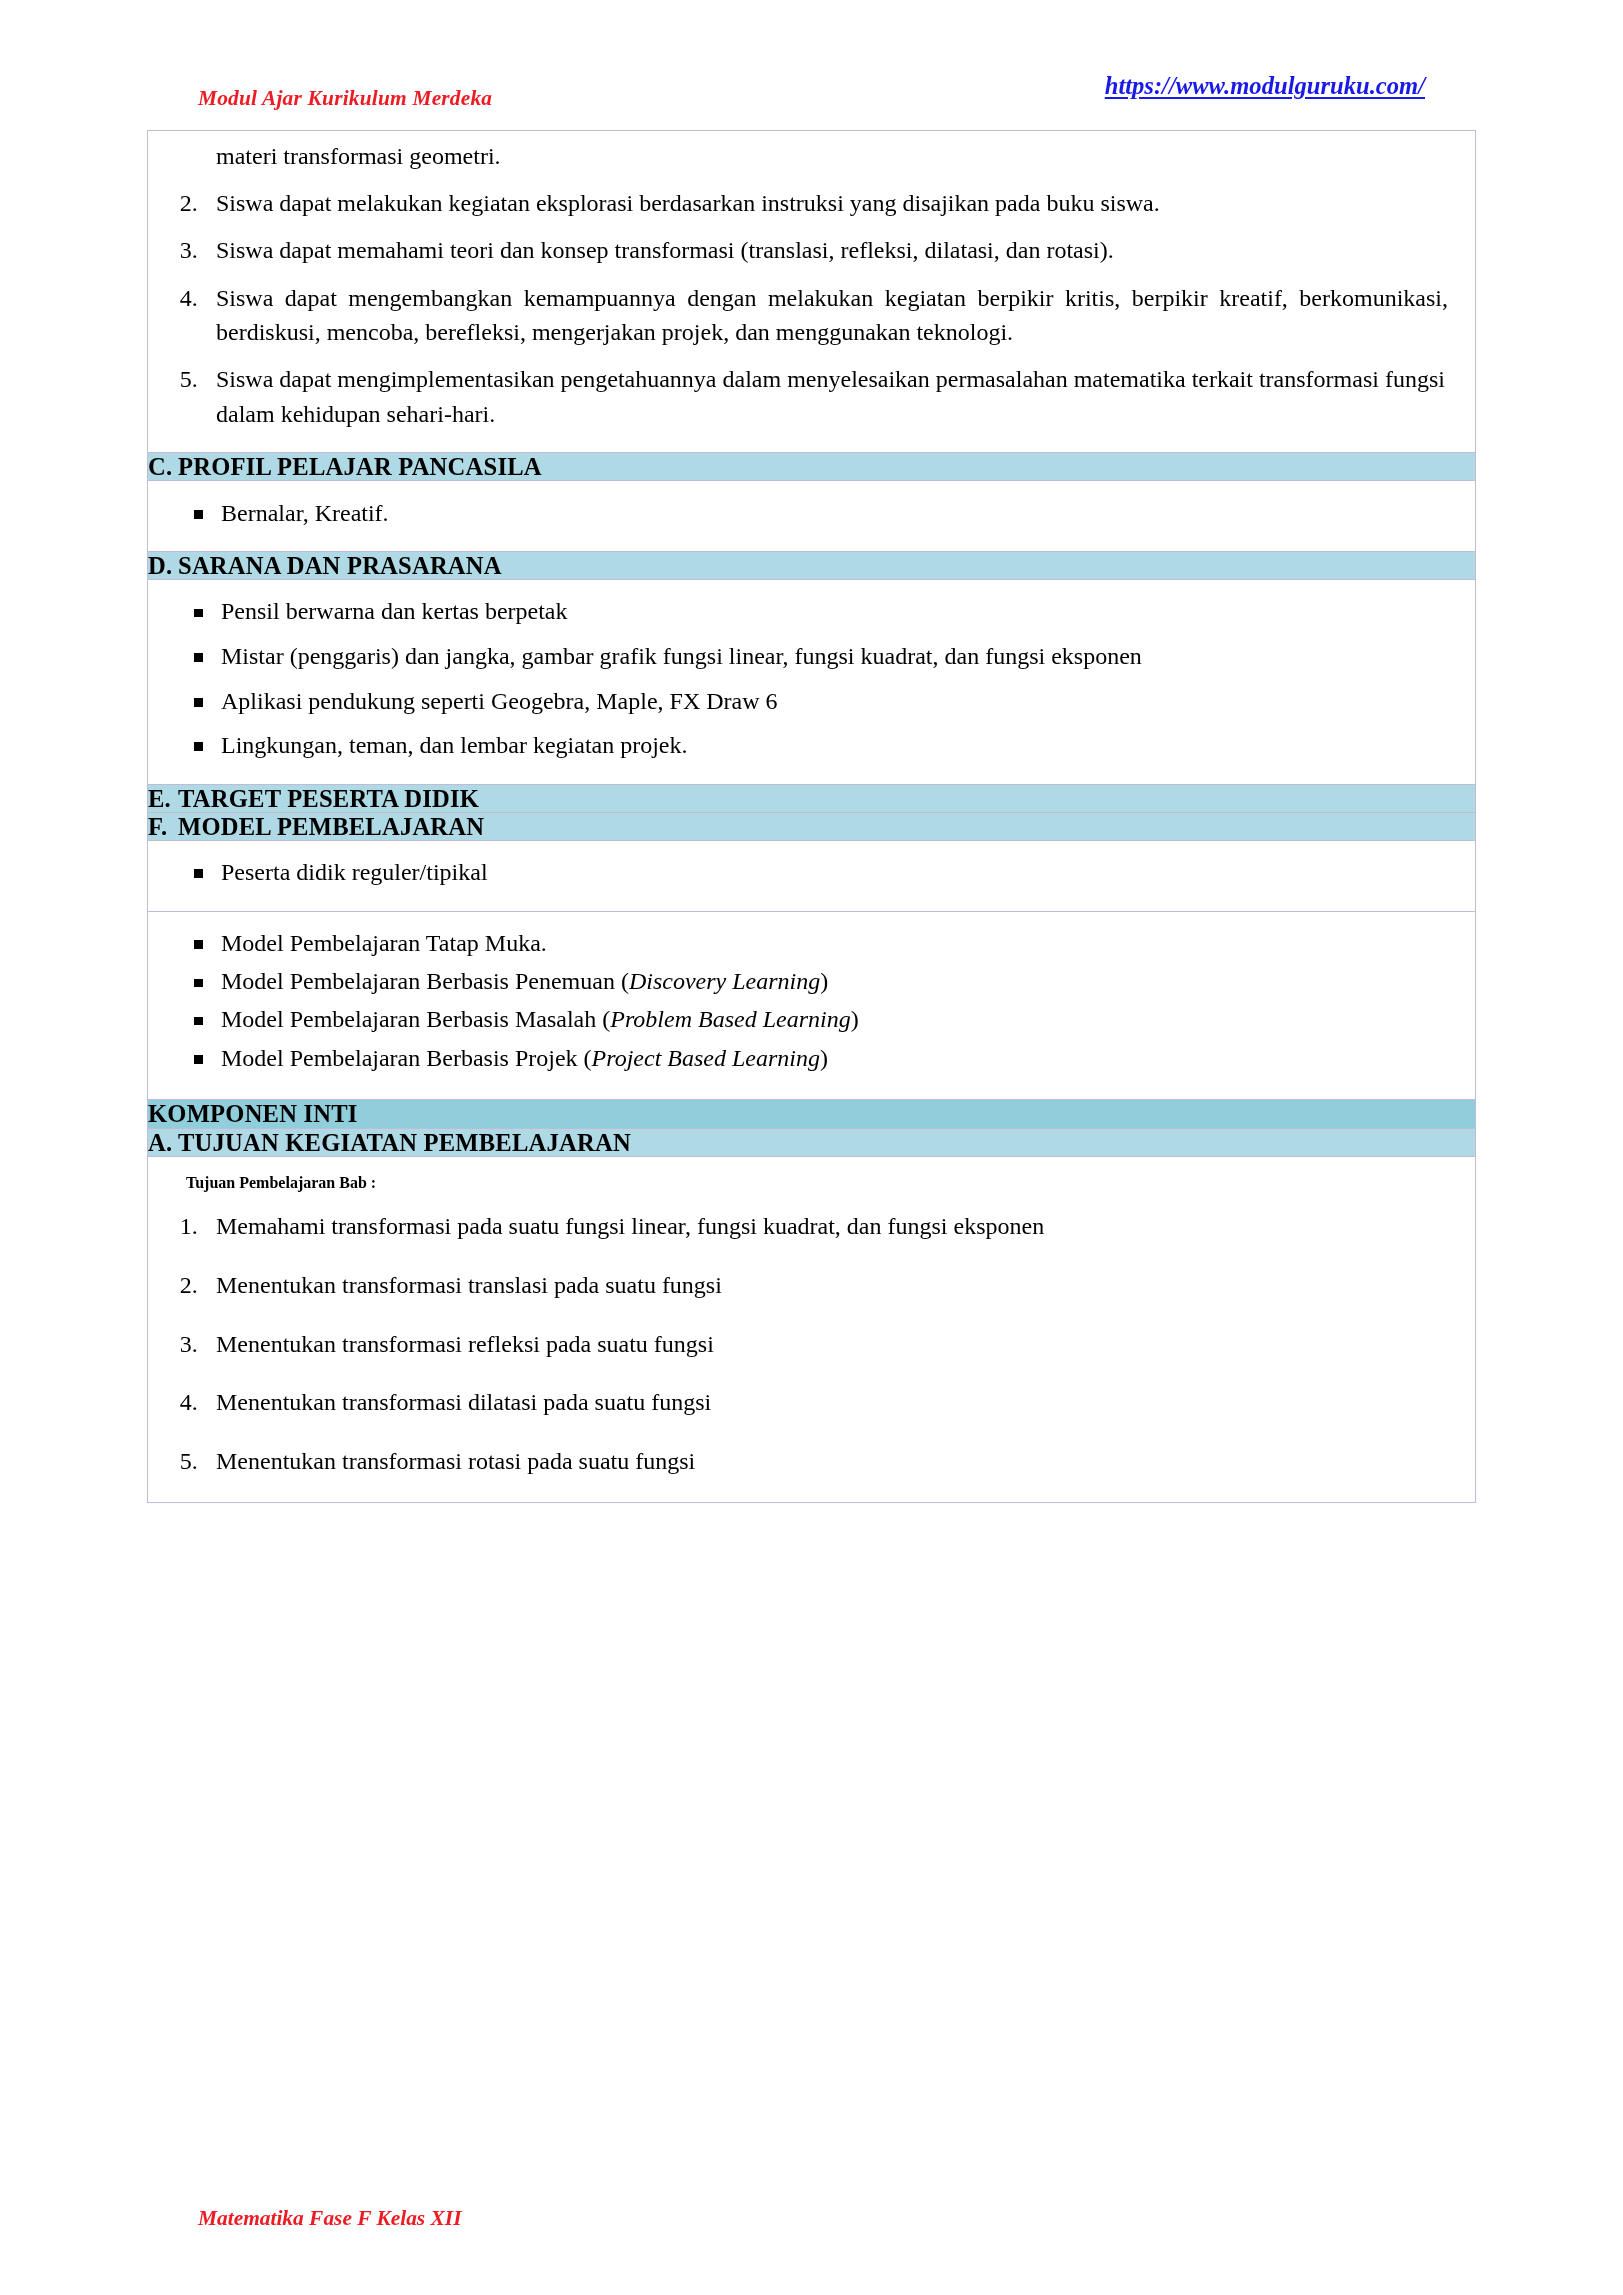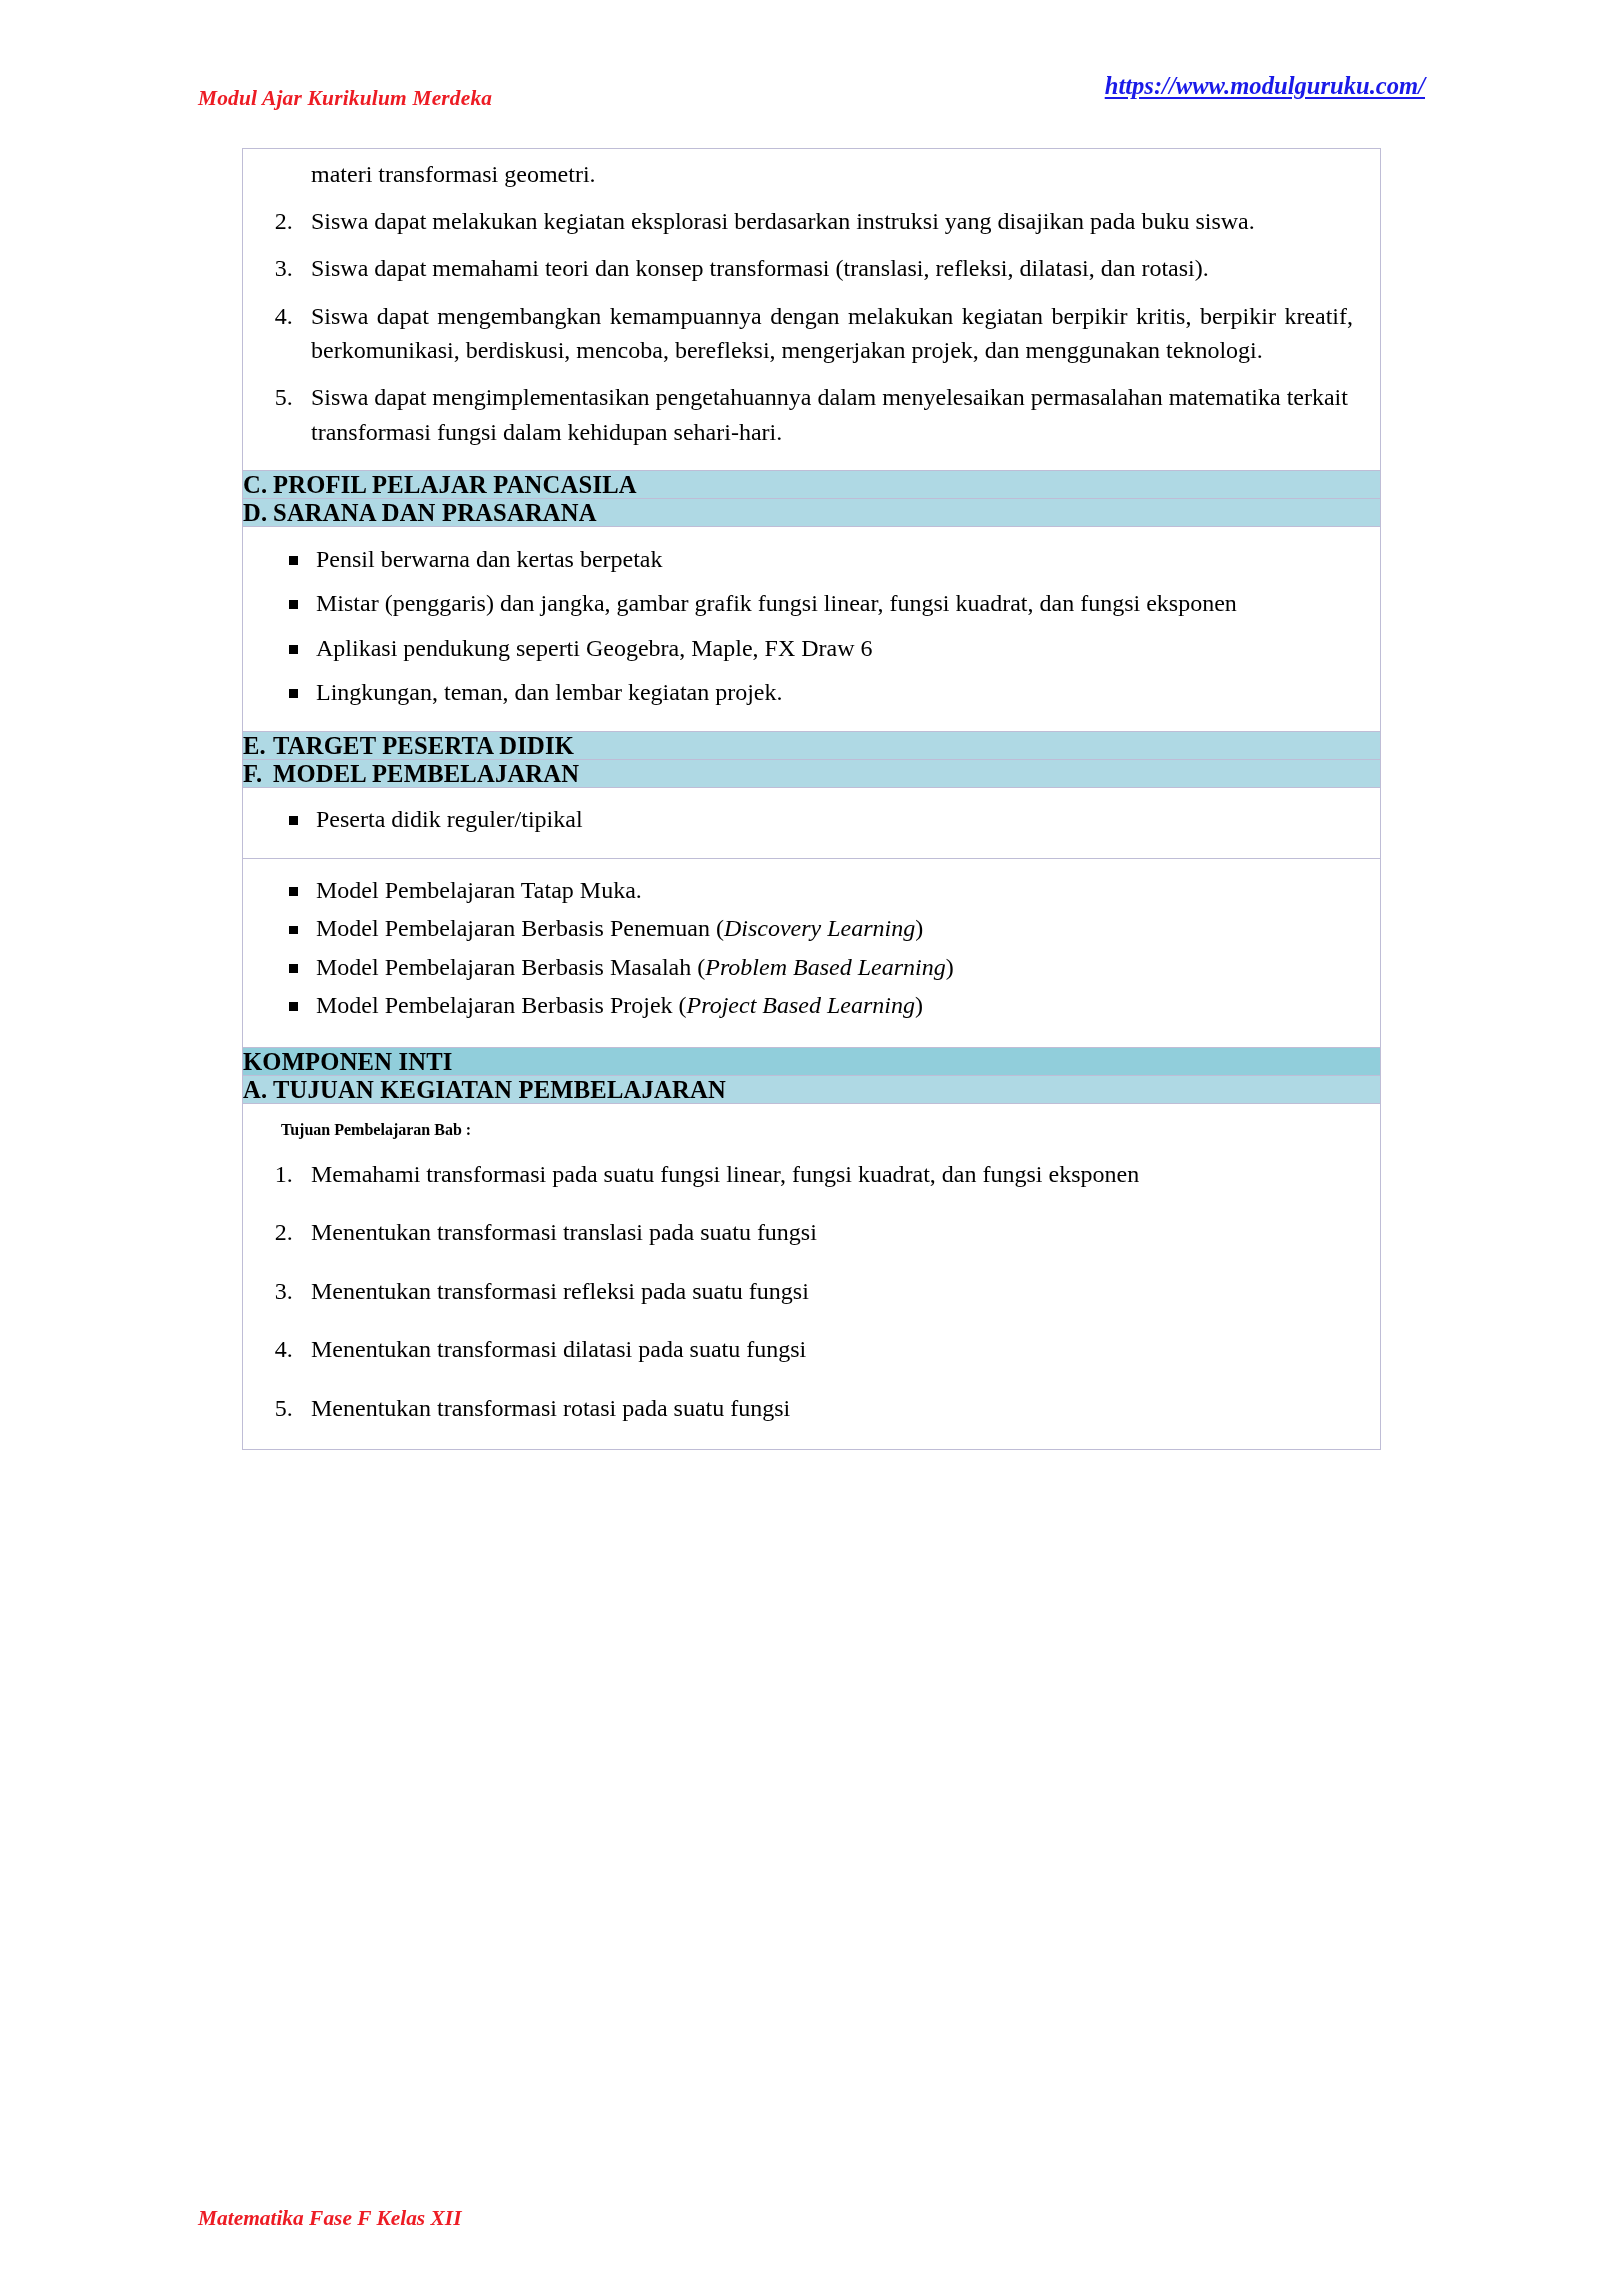--- a/index.html
+++ b/index.html
@@ -51,22 +51,22 @@
     font-size: 24.6px;
     color: #1A1AE8;
     text-decoration: underline;
     text-underline-offset: 3.2px;
     white-space: nowrap;
     margin-bottom: 11px;
   }
 
   
   .doc-table {
-    margin: 37px auto 0 auto;
-    width: 1139px;
+    margin: 19px auto 0 auto;
+    width: 1329px;
     border-collapse: collapse;
     table-layout: fixed;
   }
   .doc-table td {
     border: 1.6px solid #BFBDD6;
     padding: 0;
     vertical-align: top;
   }
 
   .cell-body {
@@ -218,20 +218,29 @@
             </ol>
           </div>
         </td>
       </tr>
 
       <tr>
         <td class="hdr">
           <span class="lbl">C.</span><span>PROFIL PELAJAR PANCASILA</span>
         </td>
       </tr>
+      <tr>
+        <td>
+          <div class="cell-body">
+            <ul class="bullist">
+              <li>Bernalar, Kreatif.</li>
+            </ul>
+          </div>
+        </td>
+      </tr>
 
       <tr>
         <td class="hdr">
           <span class="lbl">D.</span><span>SARANA DAN PRASARANA</span>
         </td>
       </tr>
       <tr>
         <td>
           <div class="cell-body">
             <ul class="bullist">

